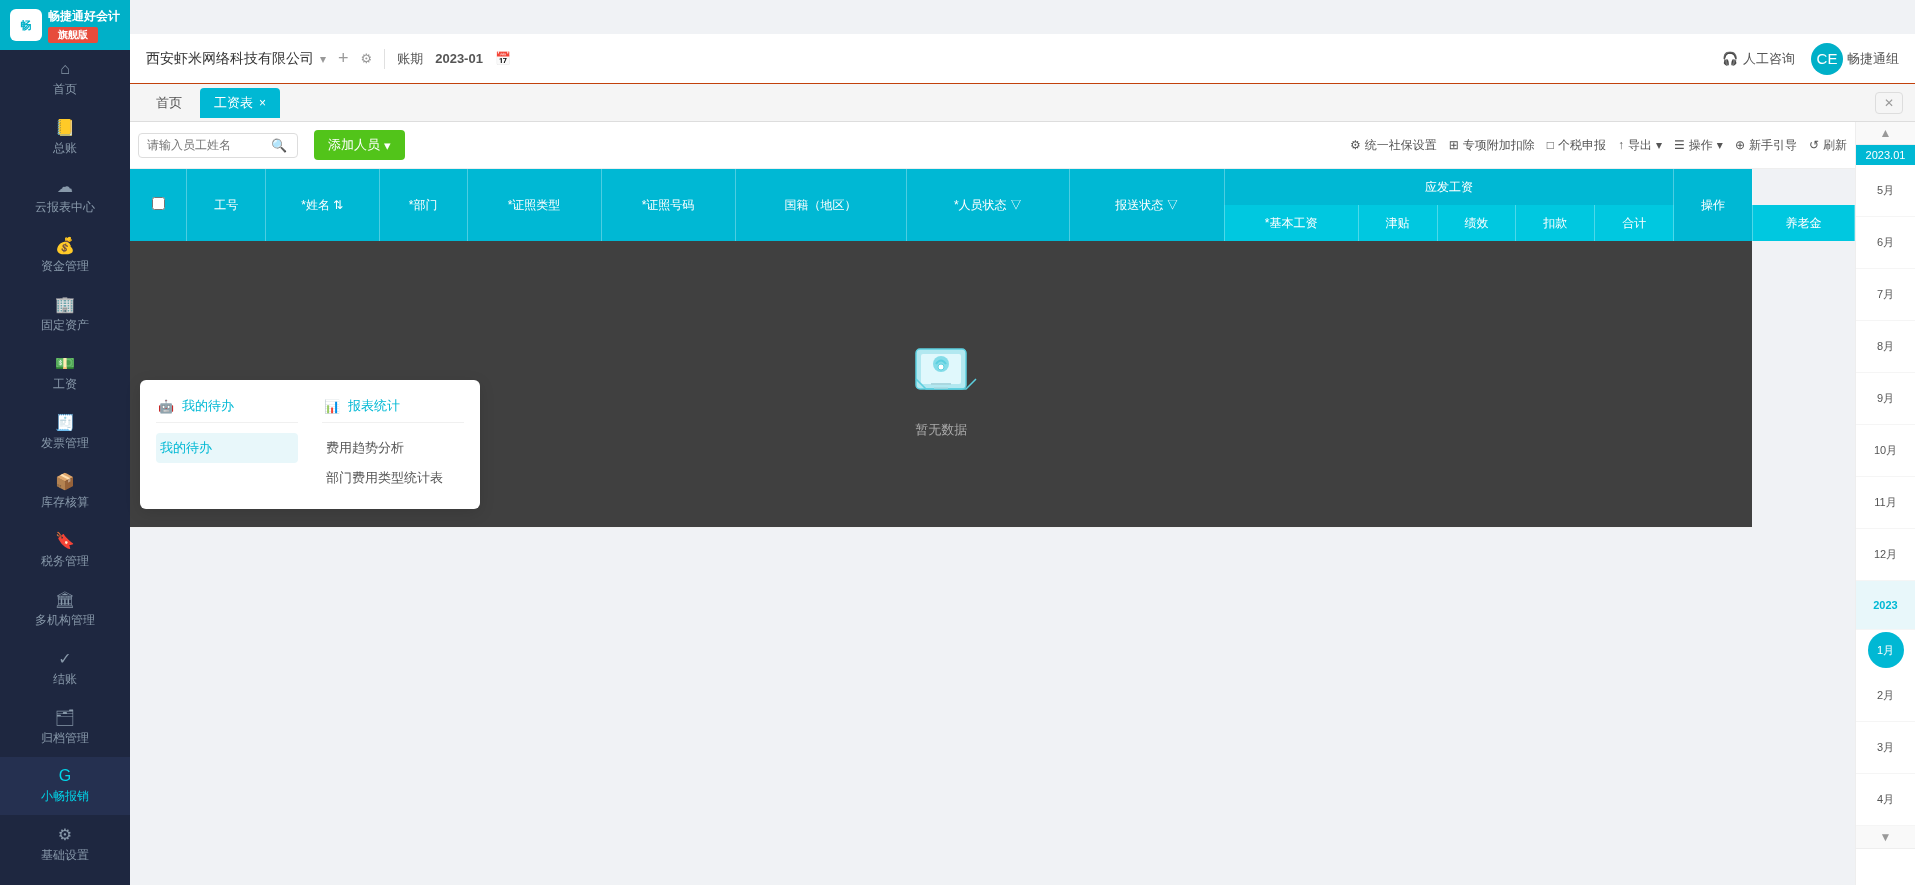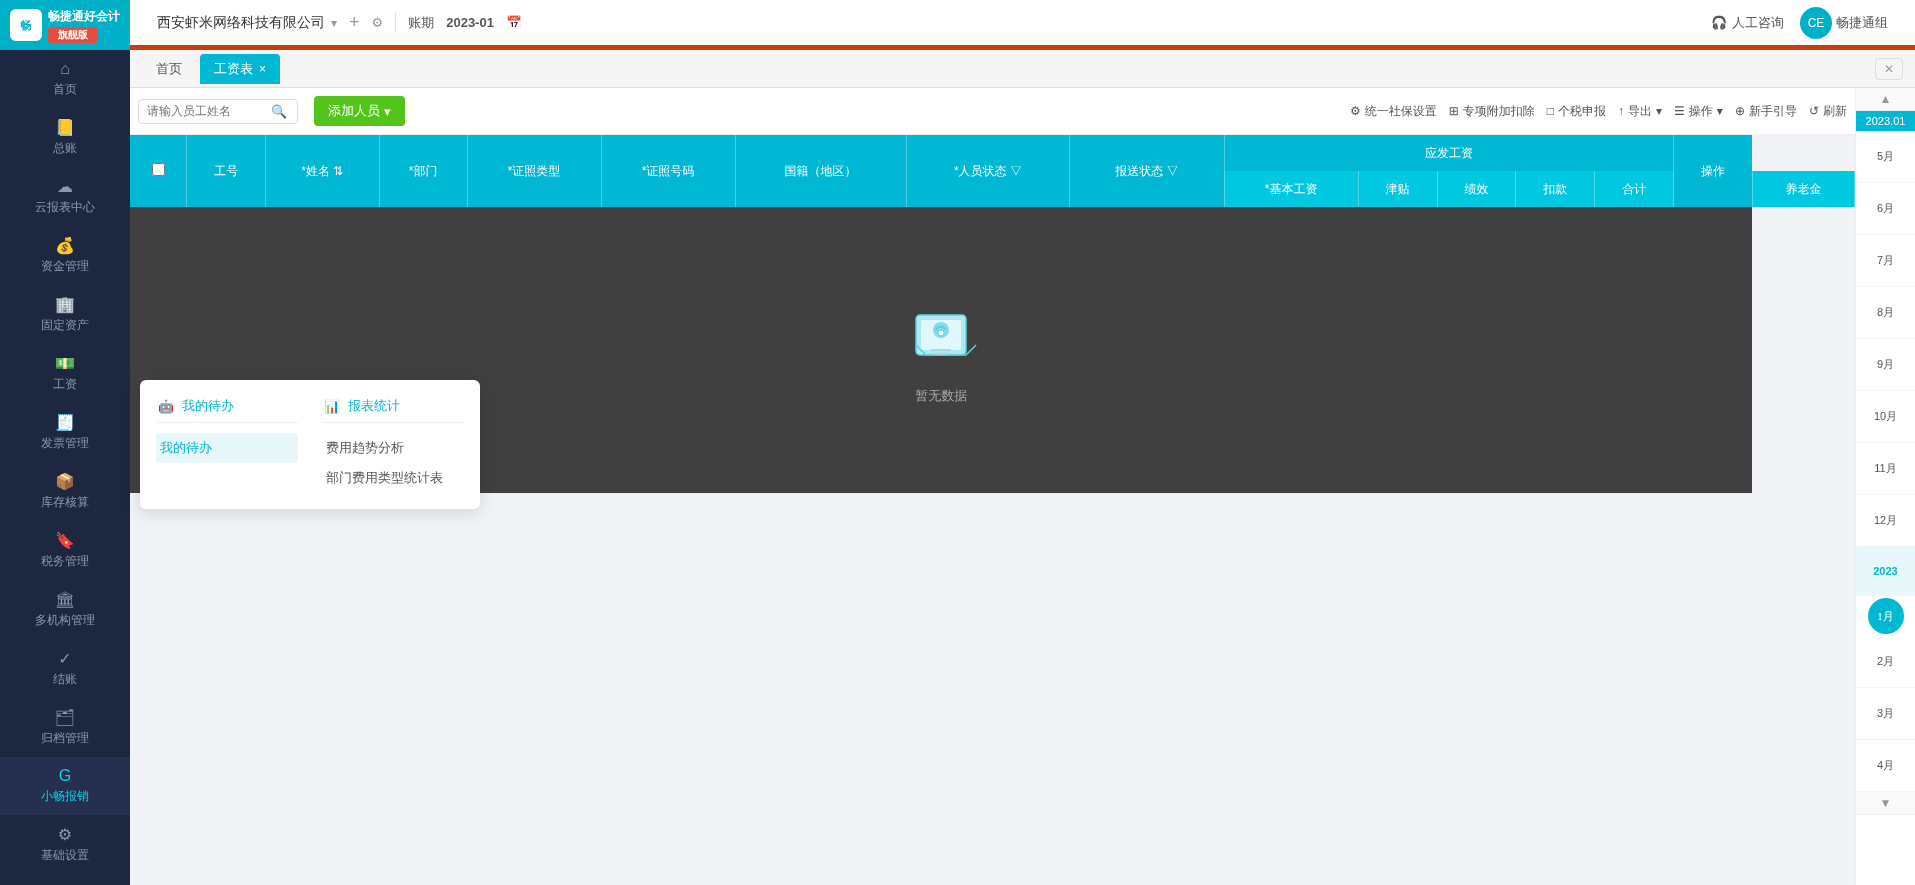--- a/index.html
+++ b/index.html
@@ -59,38 +59,39 @@
       flex-direction: column;
       overflow: hidden;
     }
 
     
     .topbar {
       height: 50px;
       background: white;
       display: flex;
       align-items: center;
-      padding: 0 27px;
-      border-bottom: 5px solid #c2410c;
+      padding: 0 16px;
+      border-bottom: 1px solid #c2410c;
       gap: 12px;
+      margin-top: 34px;
     }
     .topbar-company {
       display: flex;
       align-items: center;
       gap: 6px;
       font-size: 14px;
       color: #333;
       cursor: pointer;
     }
     .topbar-company .arrow { color: #999; font-size: 12px; }
     .topbar-divider { width: 1px; height: 20px; background: #e0e0e0; }
     .topbar-period { display: flex; align-items: center; gap: 12px; font-size: 13px; color: #555; }
     .topbar-actions { margin-left: auto; display: flex; align-items: center; gap: 16px; font-size: 13px; color: #555; }
     .topbar-actions .action-item { display: flex; align-items: center; gap: 4px; cursor: pointer; }
-    .topbar-avatar { width: 32px; height: 32px; border-radius: 50%; background: #00b0c8; display: flex; align-items: center; justify-content: center; color: white; font-size: 12px; text-align: center; }
+    .topbar-avatar { width: 32px; height: 32px; border-radius: 50%; background: #00b0c8; display: flex; align-items: center; justify-content: center; color: white; font-size: 15px; text-align: center; }
 
     
     .tabbar {
       background: #f5f5f5;
       border-bottom: 1px solid #ddd;
       display: flex;
       align-items: center;
       padding: 0 12px;
       height: 38px;
       gap: 4px;
@@ -508,21 +509,21 @@
       <div class="panel-header">2023.01</div>
       <div class="month-item">5月</div>
       <div class="month-item">6月</div>
       <div class="month-item">7月</div>
       <div class="month-item">8月</div>
       <div class="month-item">9月</div>
       <div class="month-item">10月</div>
       <div class="month-item">11月</div>
       <div class="month-item">12月</div>
       <div class="month-item" style="color:#00b8d4;font-weight:bold;background:#e8f7fa;">2023</div>
-      <div class="month-item active" style="background:#00b8d4;color:white;border-radius:50%;width:36px;height:36px;display:flex;align-items:center;justify-content:center;margin:2px auto;border-bottom:none;font-family:Liberation Serif, serif;">1月</div>
+      <div class="month-item active" style="background:#00b8d4;color:white;border-radius:50%;width:36px;height:36px;display:flex;align-items:center;justify-content:center;margin:2px auto;border-bottom:none;">1月</div>
       <div class="month-item">2月</div>
       <div class="month-item">3月</div>
       <div class="month-item">4月</div>
       <div class="nav-btn">▼</div>
     </div>
   </div>
 </div>
 
 <div class="dropdown-menu">
   <div class="dropdown-section">

